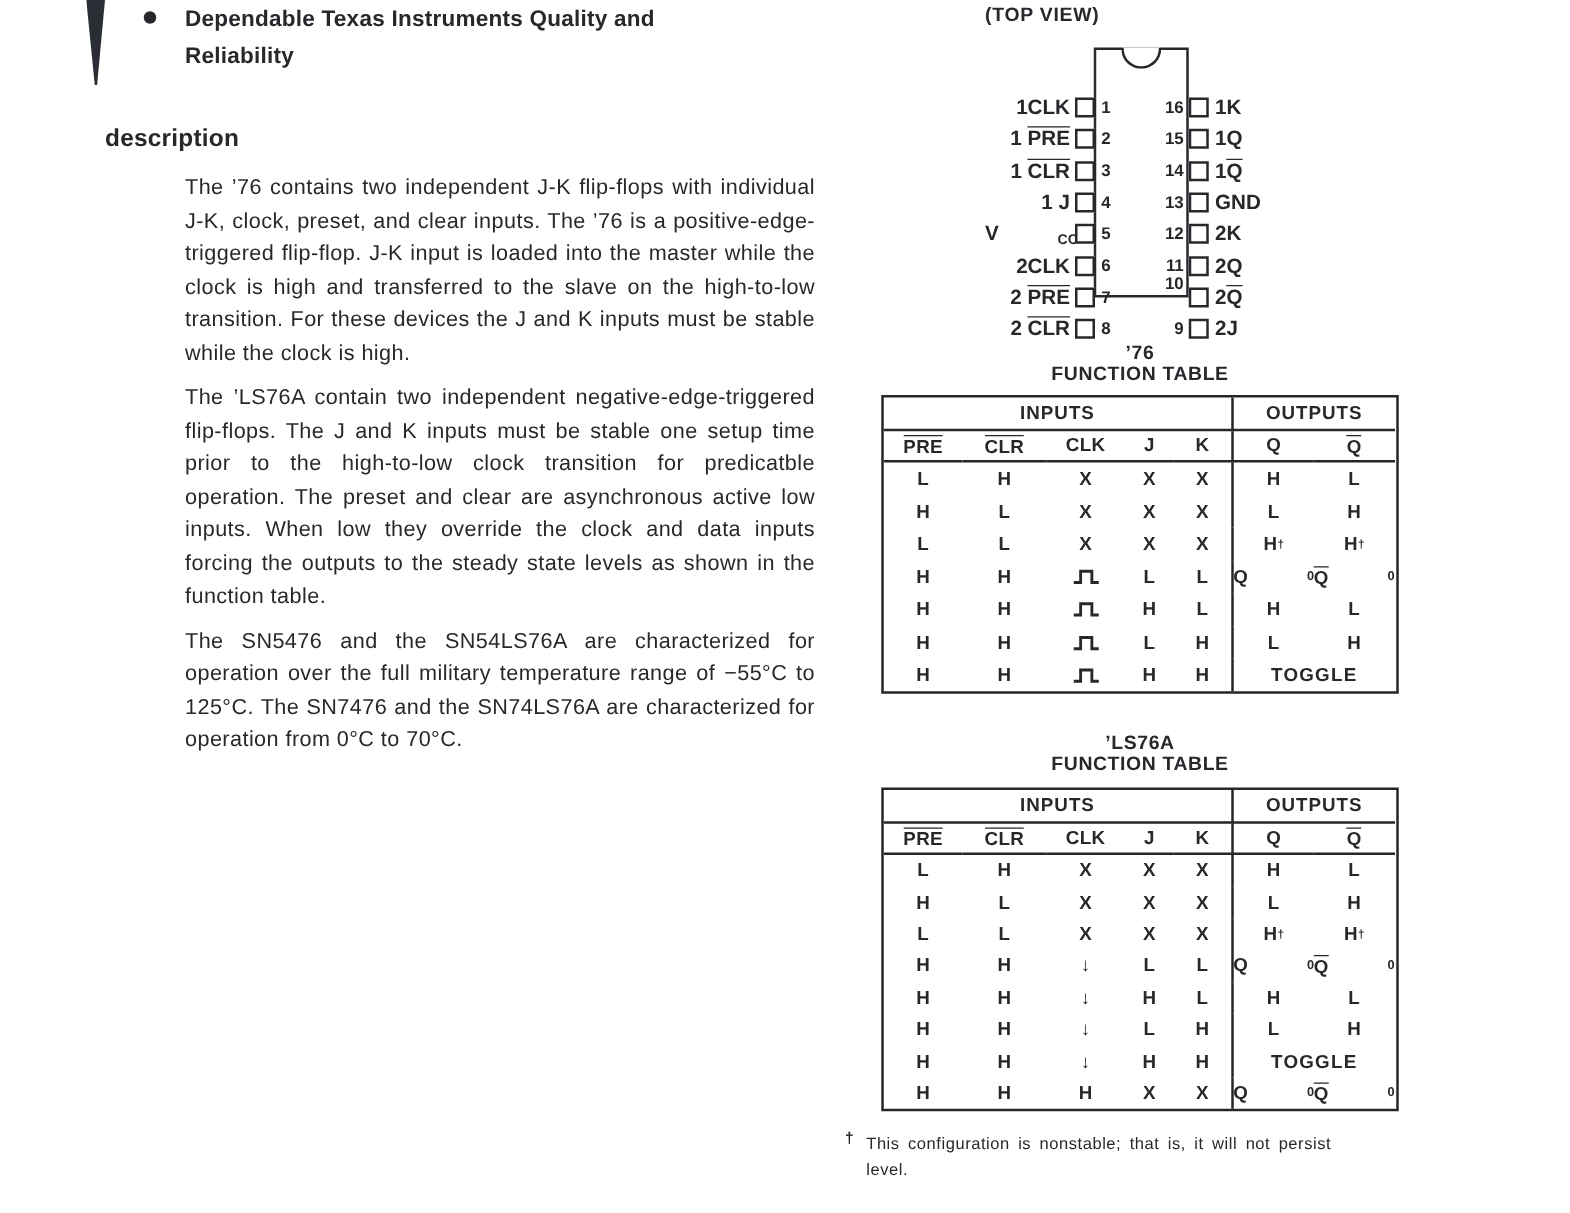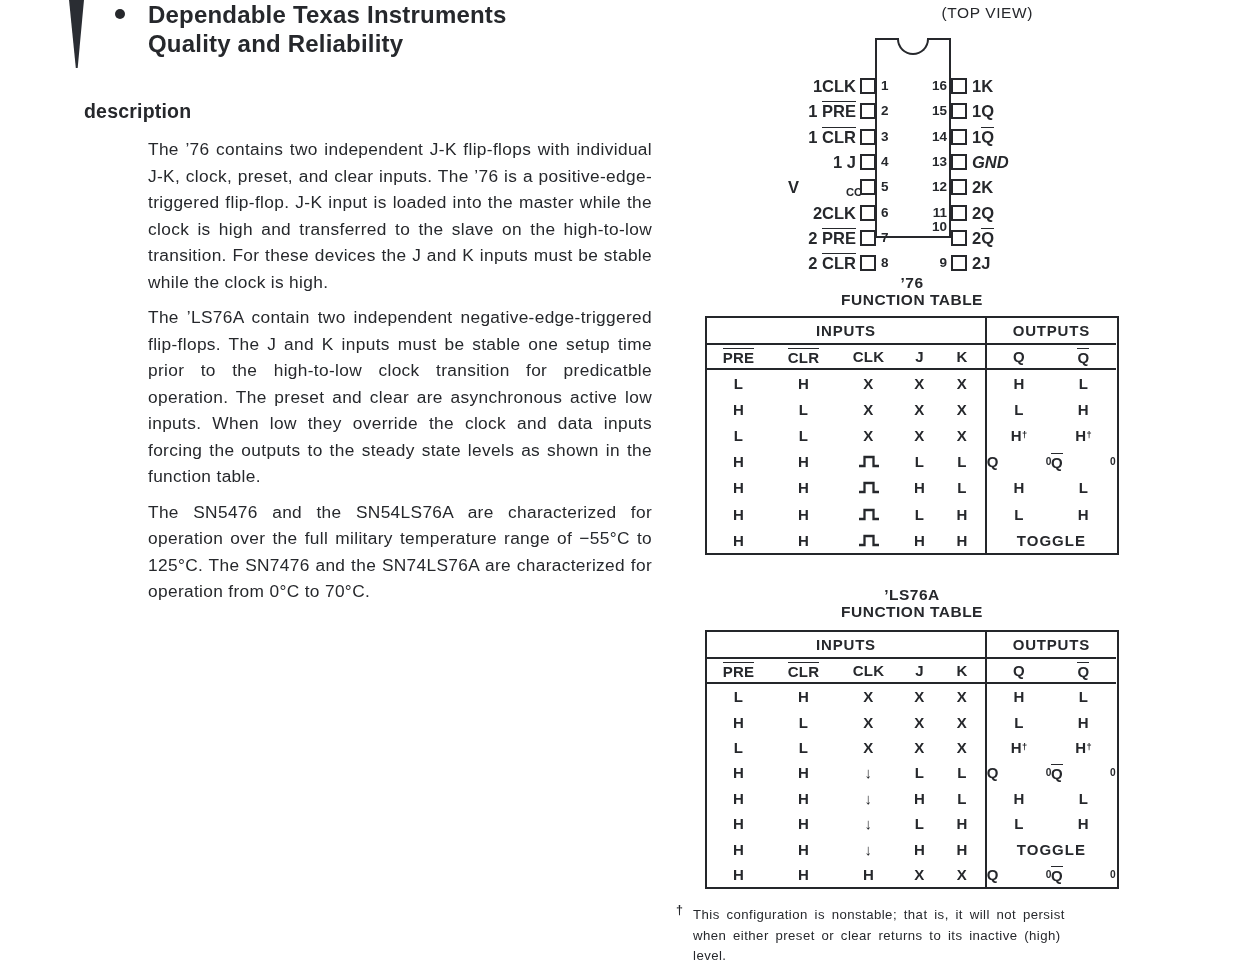--- a/index.html
+++ b/index.html
@@ -21,39 +21,39 @@
     clip-path:polygon(6% 0,94% 0,57% 100%,46% 100%);
   }
 
   
   .feature{position:absolute;left:112px;top:1px;width:480px;}
   .bullet-dot{
     position:absolute;left:3px;top:8px;width:10px;height:10px;border-radius:50%;
     background:#26282c;display:inline-block;
   }
   .feature-text{
-    margin-left:36px;width:446px;font-weight:bold;font-size:24px;line-height:28.5px;
+    margin-left:36px;width:446px;font-weight:bold;font-size:18px;line-height:28.5px;
     letter-spacing:0.2px;
   }
 
   .desc-heading{
     position:absolute;left:84px;top:100px;margin:0;
     font-size:19.5px;font-weight:bold;letter-spacing:0.2px;
   }
 
   .paragraphs{position:absolute;left:148px;top:136px;width:504px;}
   .para{
     font-size:17.3px;line-height:26.5px;text-align:justify;
     letter-spacing:0.35px;margin:0 0 9px 0;
   }
 
   
   .topview-title{
-    position:absolute;left:788px;top:4px;width:245px;text-align:right;
-    font-weight:normal;font-size:15.5px;letter-spacing:0.6px;
+    position:absolute;left:788px;top:4px;width:245px;text-align:left;
+    font-weight:bold;font-size:15.5px;letter-spacing:0.6px;
   }
   .chip{position:absolute;left:788px;top:33px;width:300px;height:218px;}
   .chip-body{
     position:absolute;left:87px;top:5px;width:76px;height:200px;
     border:2.6px solid #26282c;box-sizing:border-box;background:#fff;
   }
   .chip-notch{
     position:absolute;left:109px;top:5px;width:32px;height:17px;
     border:2.6px solid #26282c;border-top:none;
     border-radius:0 0 16px 16px;box-sizing:border-box;background:#fff;
@@ -163,21 +163,21 @@
       <div class="pin-piece pin-square rgt" style="top: 6px;"></div>
       <div class="pin-piece pin-label rgt" style="top: 4px;">1K</div>
       <div class="pin-piece pin-num rgt" style="top: 29.3px;">15</div>
       <div class="pin-piece pin-square rgt" style="top: 31.3px;"></div>
       <div class="pin-piece pin-label rgt" style="top: 29.3px;">1Q</div>
       <div class="pin-piece pin-num rgt" style="top: 54.6px;">14</div>
       <div class="pin-piece pin-square rgt" style="top: 56.6px;"></div>
       <div class="pin-piece pin-label rgt" style="top: 54.6px;">1<span class="ov">Q</span></div>
       <div class="pin-piece pin-num rgt" style="top: 79.9px;">13</div>
       <div class="pin-piece pin-square rgt" style="top: 81.9px;"></div>
-      <div class="pin-piece pin-label rgt" style="top: 79.9px; font-style: italic;">GND</div>
+      <div class="pin-piece pin-label rgt" style="top: 79.9px;">GND</div>
       <div class="pin-piece pin-num rgt" style="top: 105.2px;">12</div>
       <div class="pin-piece pin-square rgt" style="top: 107.2px;"></div>
       <div class="pin-piece pin-label rgt" style="top: 105.2px;">2K</div>
       <div class="pin-piece pin-num rgt" style="top: 130.5px;">11</div>
       <div class="pin-piece pin-square rgt" style="top: 132.5px;"></div>
       <div class="pin-piece pin-label rgt" style="top: 130.5px;">2Q</div>
       <div class="pin-piece pin-num rgt" style="top: 145px;">10</div>
       <div class="pin-piece pin-square rgt" style="top: 157.8px;"></div>
       <div class="pin-piece pin-label rgt" style="top: 155.8px;">2<span class="ov">Q</span></div>
       <div class="pin-piece pin-num rgt" style="top: 181.1px;">9</div>
@@ -354,18 +354,17 @@
       <div class="cell body">
         <span class="ov">Q</span>
         <span class="sb">0</span>
       </div>
     </div>
 
   <div class="footnote">
     <span class="dagger">†</span>
     <div class="fn-lines" id="fn-lines">
         <div class="fn-line">This configuration is nonstable; that is, it will not persist</div>
-        <div class="fn-line">when either preset or clear returns to its inactive (high)</div>
         <div class="fn-line">level.</div>
       </div>
   </div>
 
 </div>
 
 </body></html>

